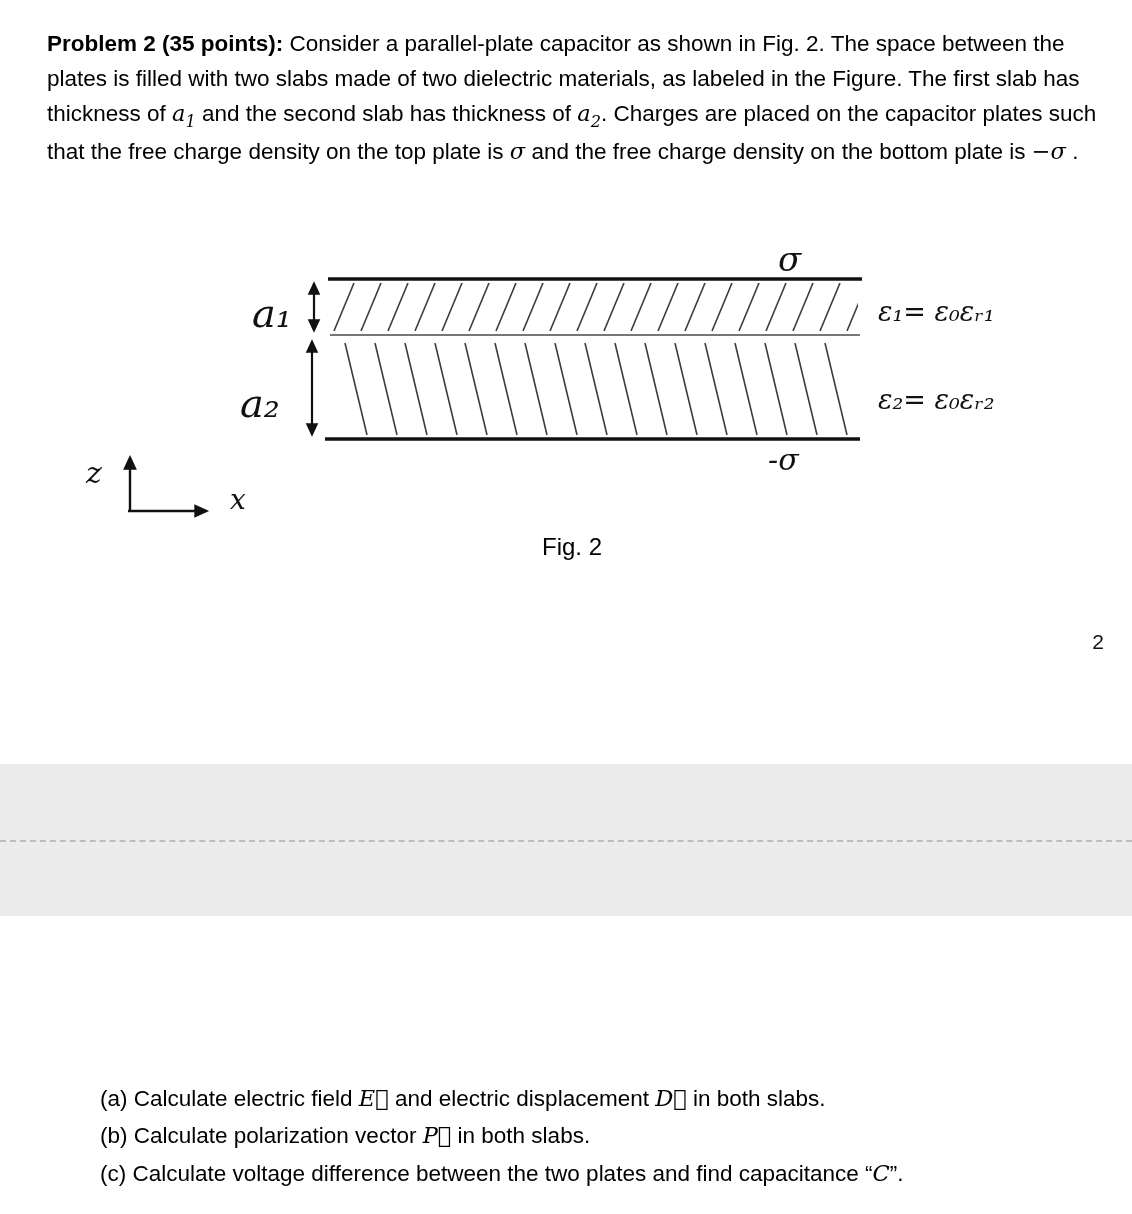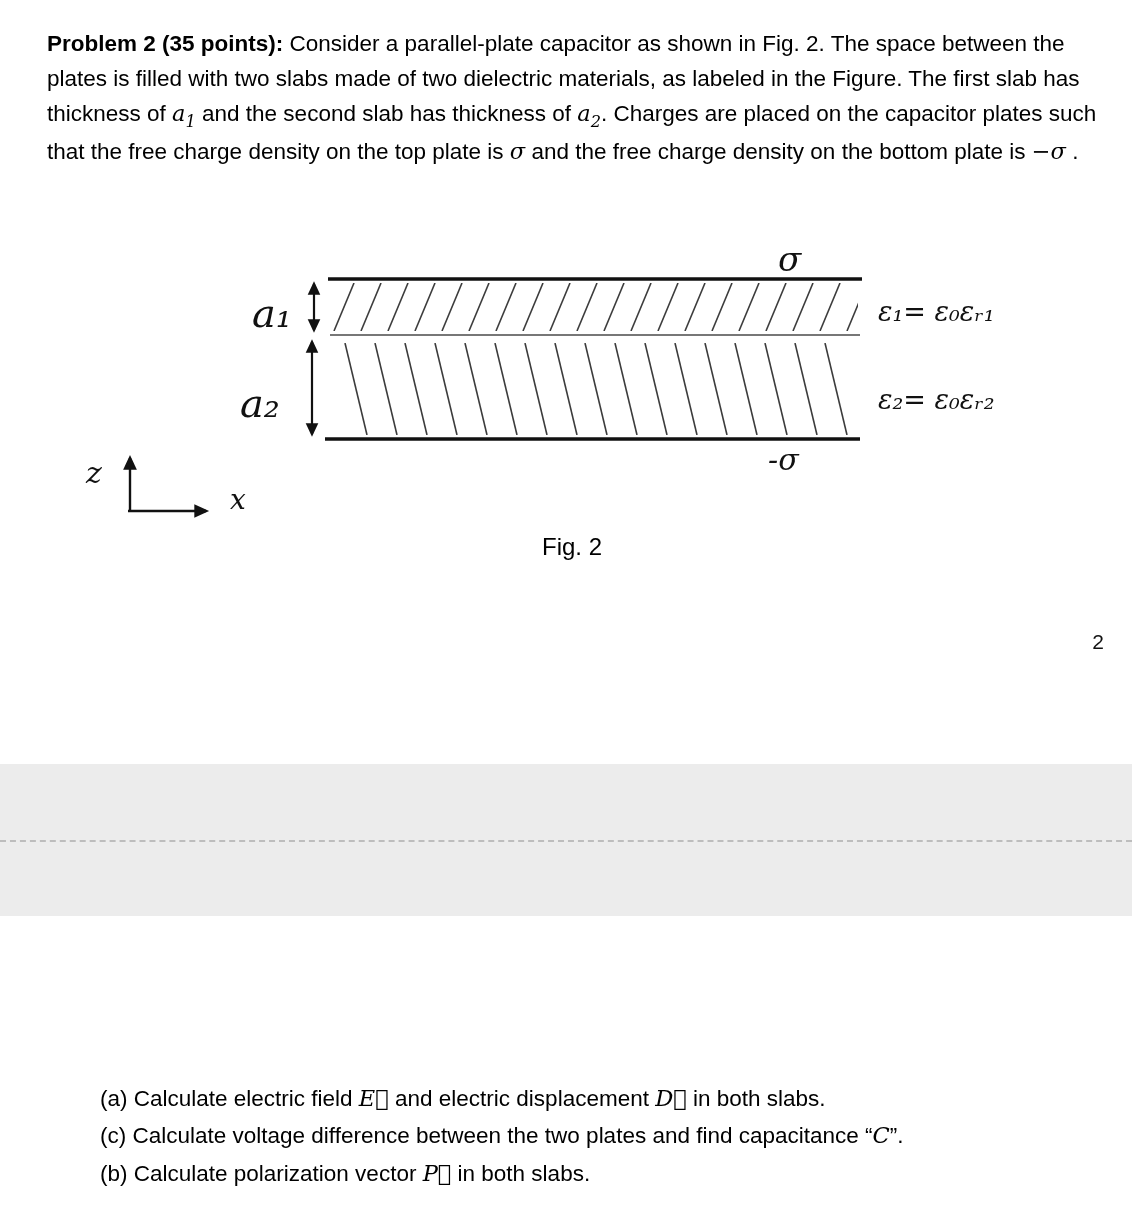--- a/index.html
+++ b/index.html
@@ -71,17 +71,17 @@
   </svg>
 
   <div class="page-num">2</div>
 
   <div class="page-break">
     <div class="dash-line"></div>
   </div>
 
   <div class="questions">
     <div><span>(a) Calculate electric field </span><span class="vec">E⃗</span><span> and electric displacement </span><span class="vec">D⃗</span><span> in both slabs.</span></div>
+    <div><span>(b) Calculate polarization vector </span><span class="vec">P⃗</span><span> in both slabs.</span></div>
     <div><span>(c) Calculate voltage difference between the two plates and find capacitance “</span><span class="vec">C</span><span>”.</span></div>
-    <div><span>(b) Calculate polarization vector </span><span class="vec">P⃗</span><span> in both slabs.</span></div>
   </div>
 
 </div>
 
 </body></html>

